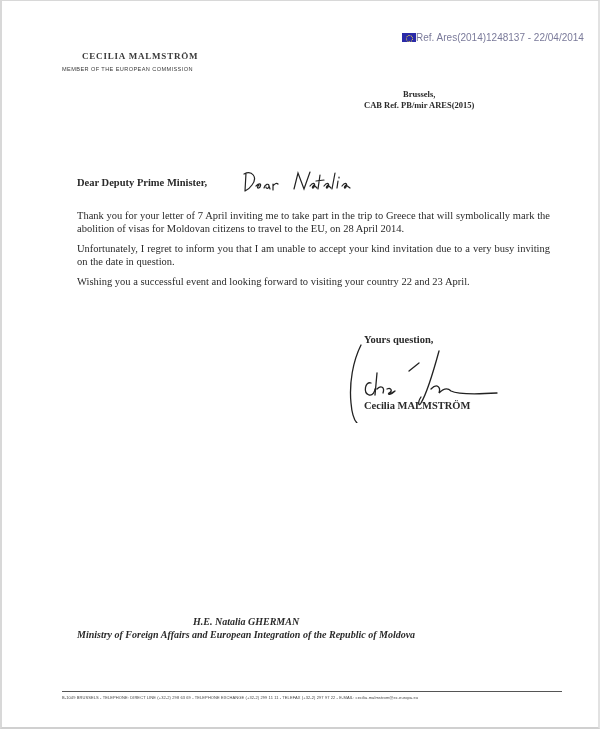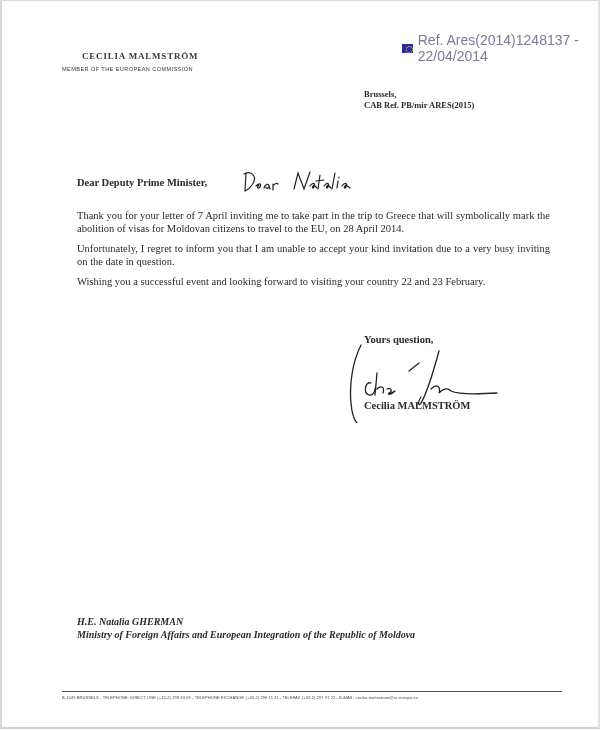--- a/index.html
+++ b/index.html
@@ -1,20 +1,20 @@
 <!DOCTYPE html>
 <html><head>
 <meta charset="utf-8">
 <style>
   html, body { margin:0; padding:0; }
   body { width:600px; height:730px; background:#ffffff; position:relative; overflow:hidden; }
   .page { position:absolute; left:0; top:0; width:596px; height:726px; border-left:2px solid #d8d8d8; border-top:1px solid #d8d8d8; border-right:2px solid #e2e2e2; border-bottom:2px solid #d0d0d0; background:#fff; }
-  .serif { font-family:"Liberation Serif", "DejaVu Serif", serif; color:#1a1a1a; }
+  .serif { font-family:"Liberation Serif", "DejaVu Serif", serif; color:#1a1a1a;text-align:center; }
   .sans { font-family:"Liberation Sans", "DejaVu Sans", sans-serif; }
-  .ares { position:absolute; left:400px; top:31px; display:flex; align-items:center; gap:5px; font-size:14px; color:#7a7a9a; }
+  .ares { position:absolute; left:400px; top:31px; display:flex; align-items:center; font-size:10px; color:#7a7a9a; }
   .eu-flag { width:14px; height:9px; background:#2a2aa8; position:relative; display:inline-block; }
   .eu-flag::after { content:""; position:absolute; left:4px; top:2px; width:5px; height:5px; border:1px dotted #e6d64a; border-radius:50%; }
   .sender-name { position:absolute; left:80px; top:50px; font-size:9px; font-weight:bold; letter-spacing:0.8px; color:#3a3a3a; }
   .sender-role { position:absolute; left:60px; top:65px; font-size:5.6px; letter-spacing:0.4px; color:#3a3a3a; }
   .place { position:absolute; left:362px; top:88px; font-size:8.5px; font-weight:bold; line-height:11px; color:#2a2a2a; }
   .salutation { position:absolute; left:75px; top:176px; font-size:10.5px; font-weight:bold; color:#2a2a2a; }
   .handwritten { position:absolute; left:240px; top:166px; }
   .body-text { position:absolute; left:75px; top:208px; width:480px; font-size:10.5px; line-height:13px; text-align:justify; color:#2a2a2a; }
   .body-text p { margin:0 7px 7px 0; }
   .closing { position:absolute; left:362px; top:333px; font-size:10.5px; font-weight:bold; color:#2a2a2a; }
@@ -58,21 +58,21 @@
         <path d="M93 6 L90 22"></path>
         <path d="M96 14 L95 21 M97 10 L97 11"></path>
         <path d="M100 19 C103 15 106 16 104 20 C103 22 101 21 104 18 L108 21"></path>
       </g>
     </svg>
   </div>
 
   <div class="body-text serif">
     <p>Thank you for your letter of 7 April inviting me to take part in the trip to Greece that will symbolically mark the abolition of visas for Moldovan citizens to travel to the EU, on 28 April 2014.</p>
     <p>Unfortunately, I regret to inform you that I am unable to accept your kind invitation due to a very busy inviting on the date in question.</p>
-    <p>Wishing you a successful event and looking forward to visiting your country 22 and 23 February.</p>
+    <p>Wishing you a successful event and looking forward to visiting your country 22 and 23 April.</p>
   </div>
 
   <div class="closing serif">Yours question,</div>
 
   <div class="signature">
     <svg width="160" height="80" viewBox="0 0 160 80">
       <g fill="none" stroke="#222" stroke-width="1.3" stroke-linecap="round">
         <path d="M14 2 C6 18 2 40 4 60 C5 72 8 78 10 80"></path>
         <path d="M24 40 C18 38 16 50 22 52 C26 53 28 48 28 46"></path>
         <path d="M30 30 L28 52 M30 46 C34 42 38 44 36 50"></path>

